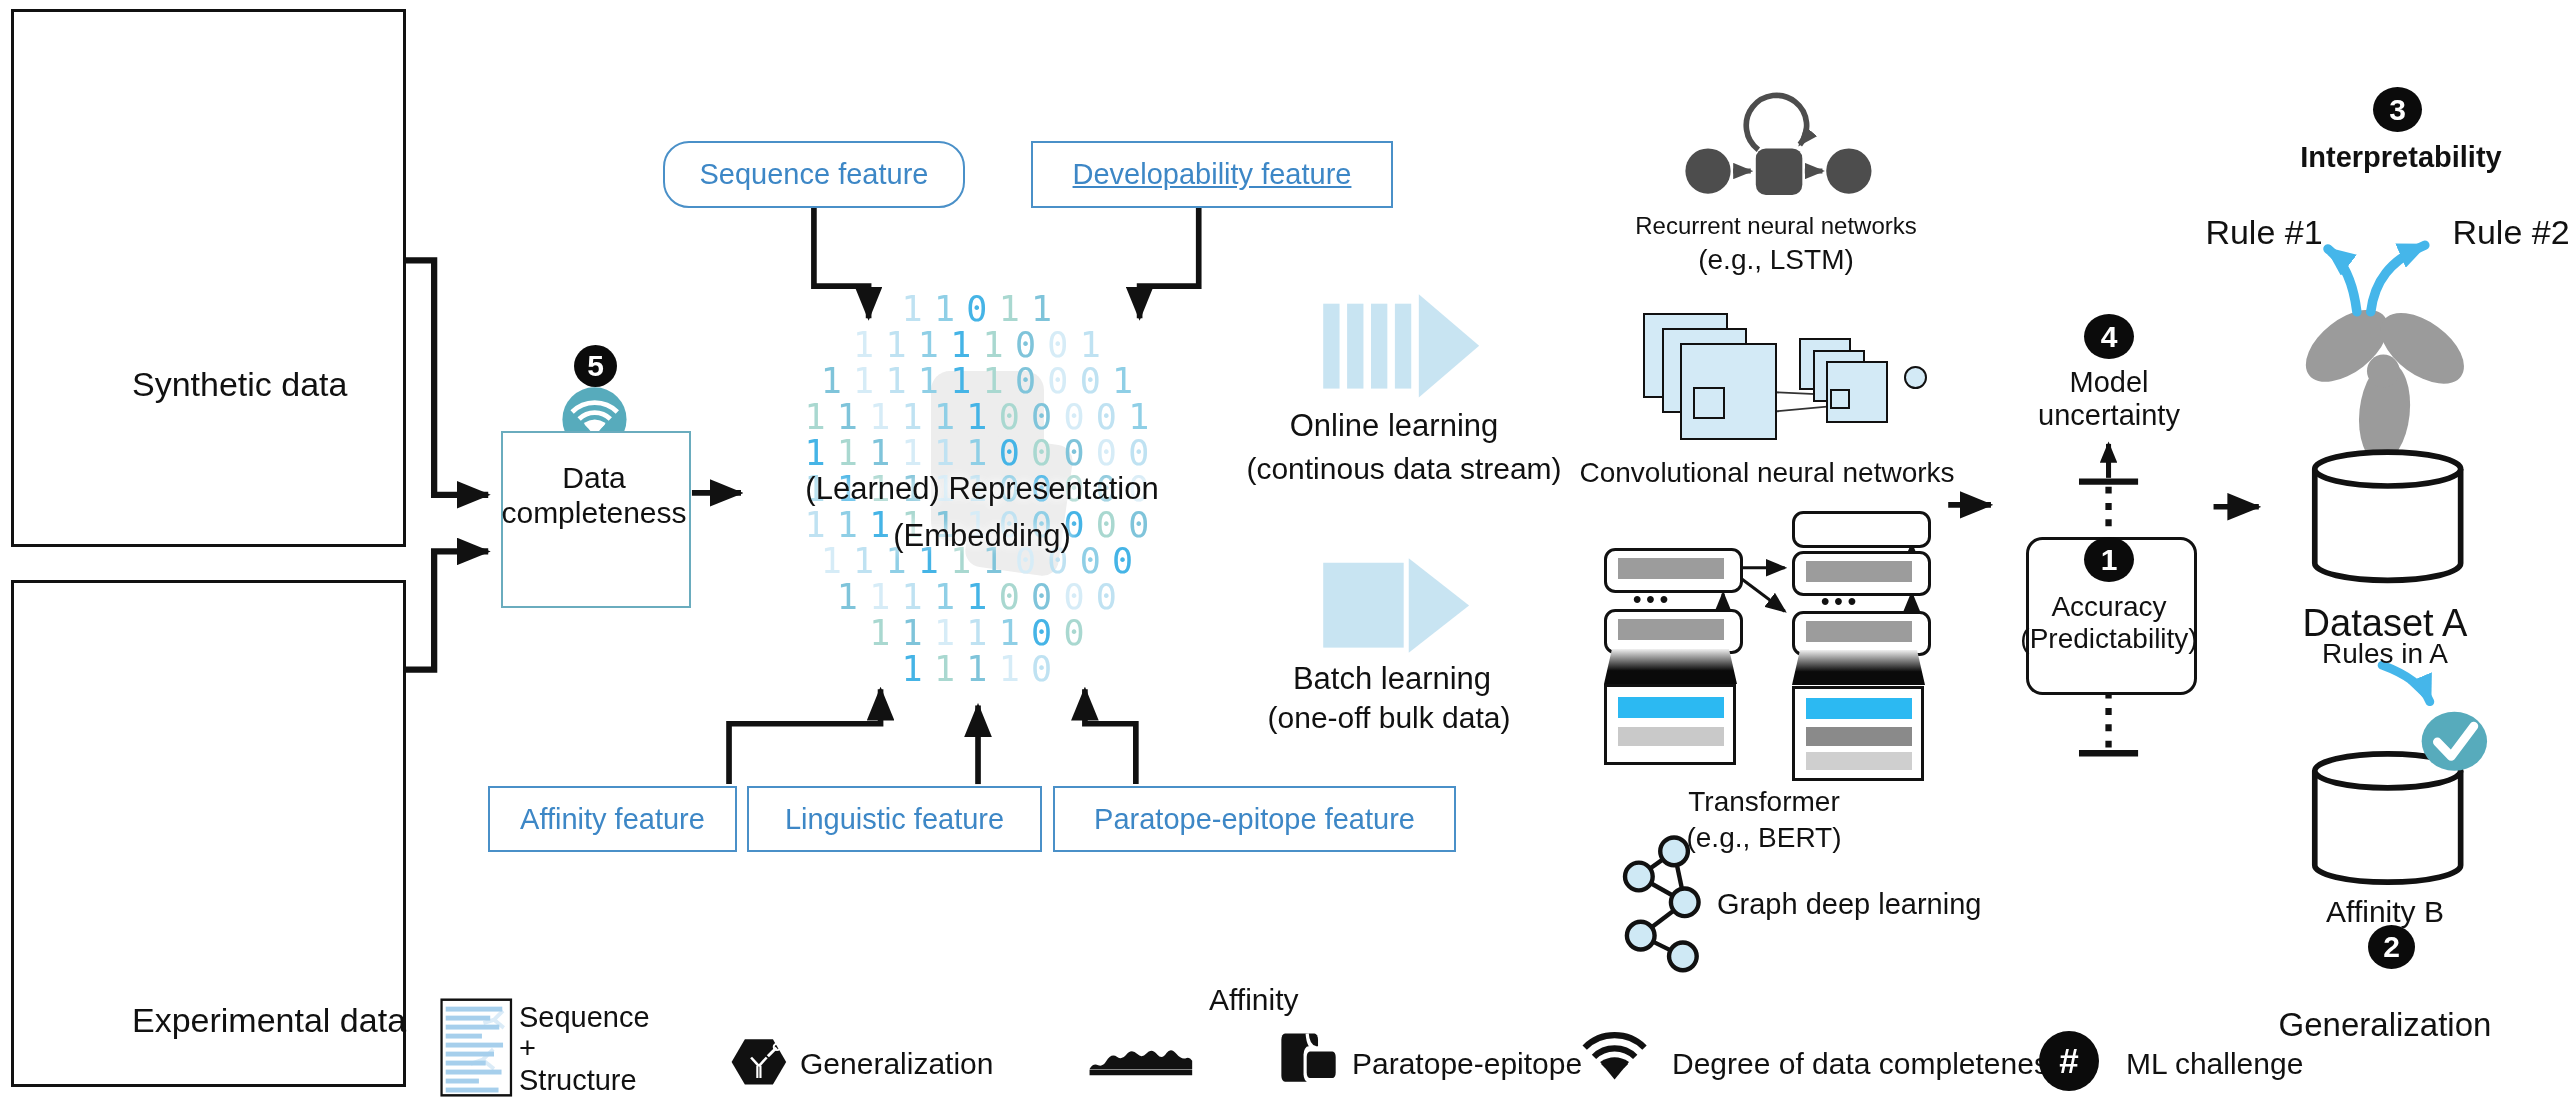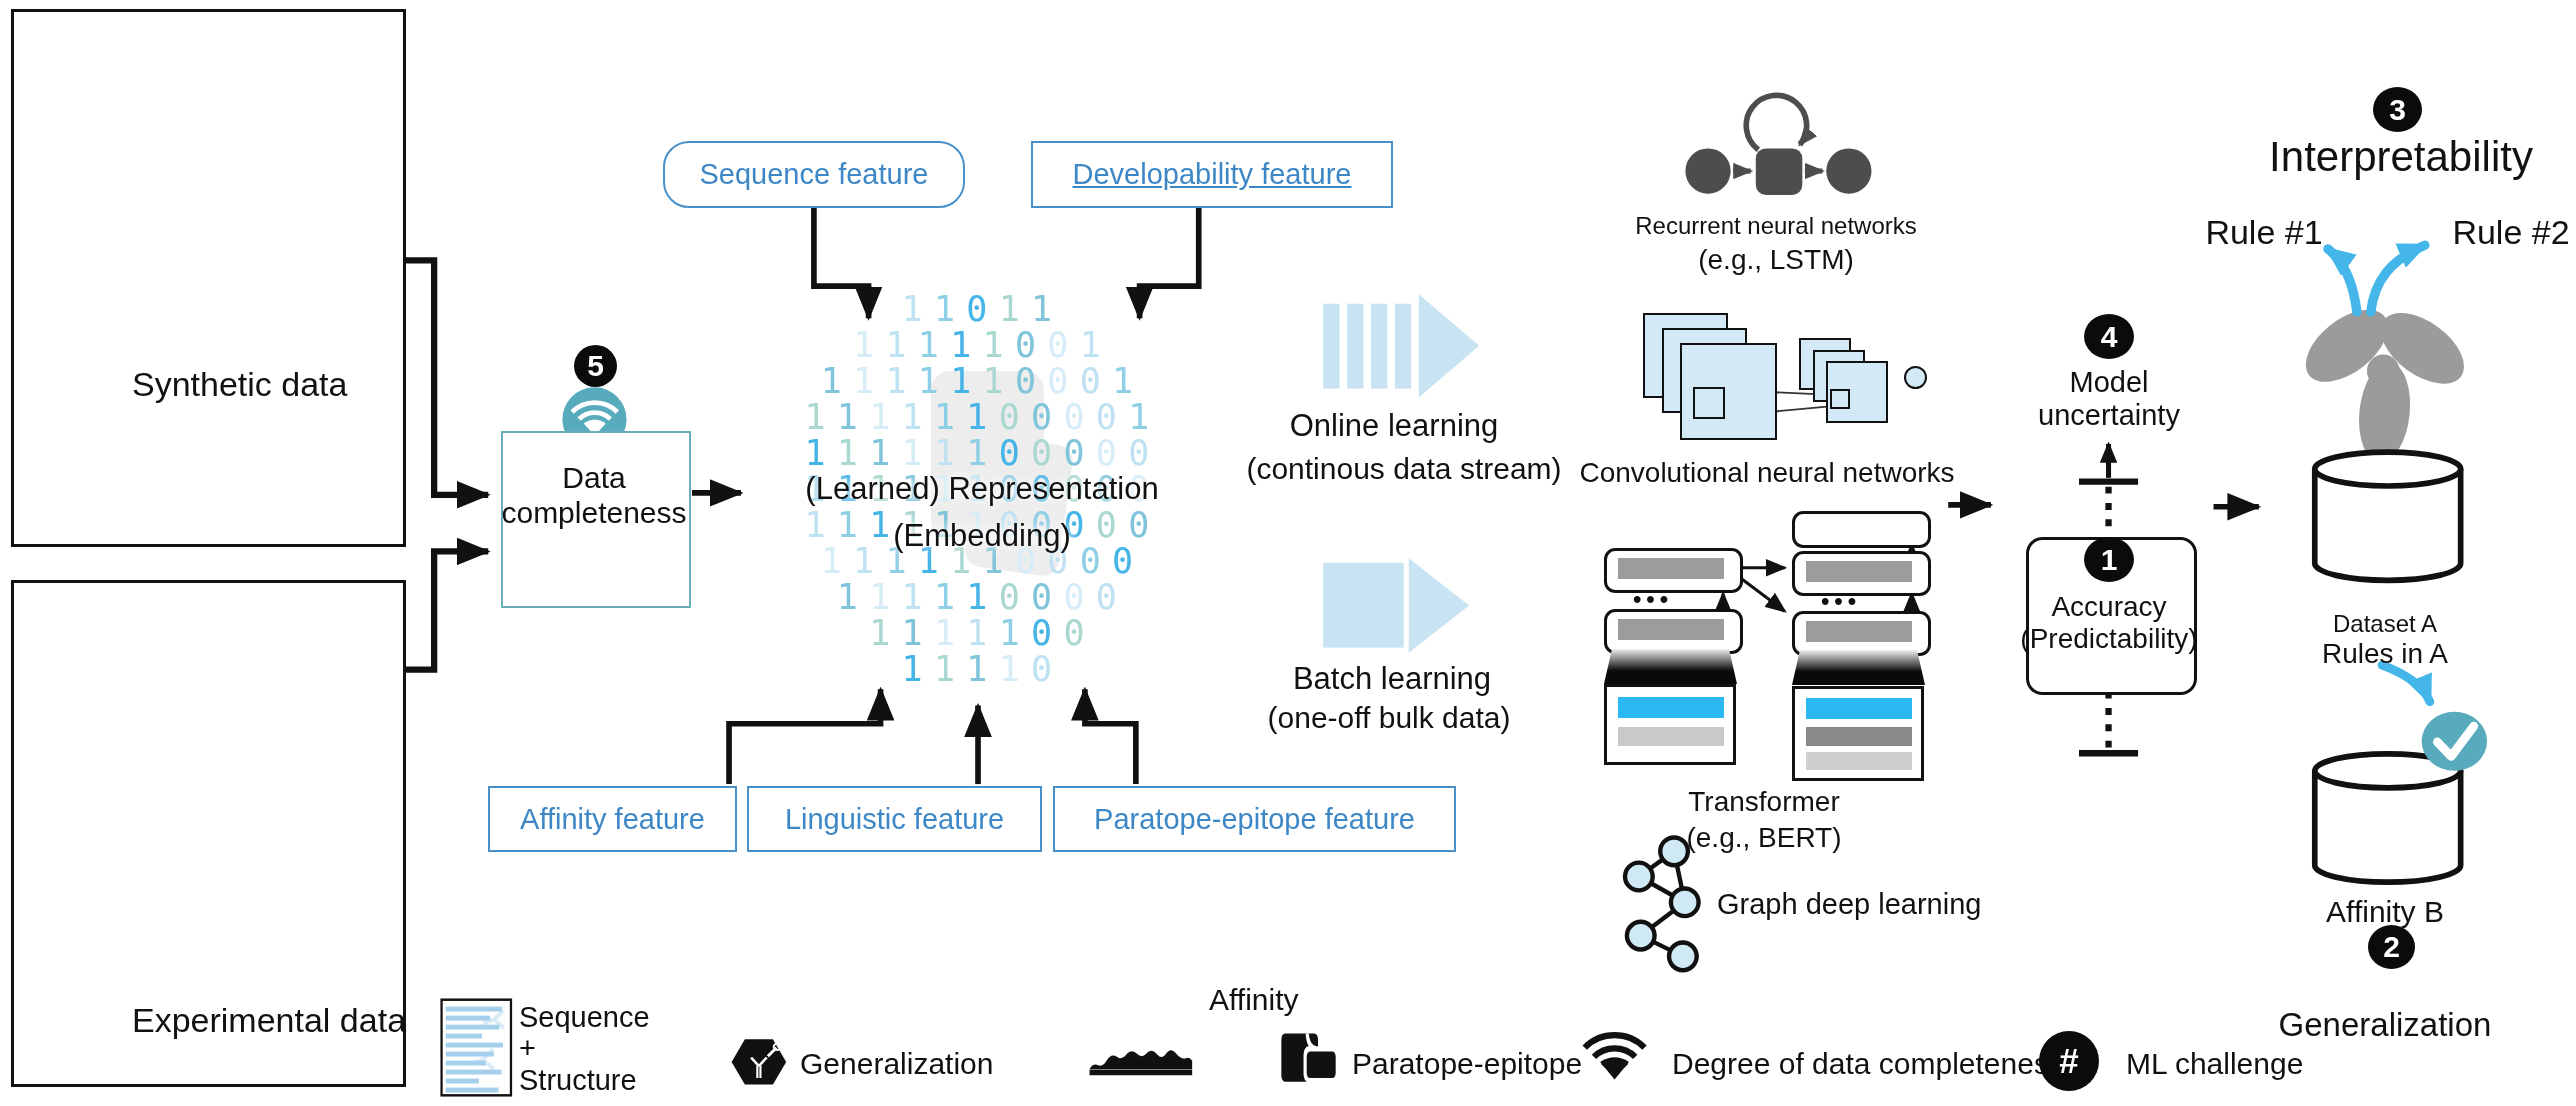--- a/index.html
+++ b/index.html
@@ -371,25 +371,25 @@
   <div class="badge" style="left:2084px;top:314px;width:50px;height:45px;">4</div>
   <div class="label" style="left:2109px;top:382px;font-size:29px;">Model</div>
   <div class="label" style="left:2109px;top:415px;font-size:29px;">uncertainty</div>
 
   <div class="accbox" style="left:2026px;top:537px;width:165px;height:152px;"></div>
   <div class="badge" style="left:2084px;top:537px;width:50px;height:45px;">1</div>
   <div class="label" style="left:2109px;top:607px;font-size:28px;">Accuracy</div>
   <div class="label" style="left:2109px;top:639px;font-size:28px;">(Predictability)</div>
 
   <div class="badge" style="left:2373px;top:87px;width:49px;height:45px;">3</div>
-  <div class="label" style="left:2401px;top:157px;font-size:42px;">Interpretability</div>
+  <div class="label" style="left:2401px;top:157px;font-size:29px;font-weight:bold;">Interpretability</div>
   <div class="label" style="left:2264px;top:233px;font-size:34px;">Rule #1</div>
   <div class="label" style="left:2511px;top:233px;font-size:34px;">Rule #2</div>
 
-  <div class="label" style="left:2385px;top:624px;font-size:24px;">Dataset A</div>
+  <div class="label" style="left:2385px;top:624px;font-size:38px;">Dataset A</div>
   <div class="label" style="left:2385px;top:654px;font-size:28px;">Rules in A</div>
   <div class="label" style="left:2385px;top:912px;font-size:30px;">Affinity B</div>
   <div class="badge" style="left:2368px;top:925px;width:47px;height:44px;">2</div>
   <div class="label" style="left:2385px;top:1025px;font-size:33px;">Generalization</div>
 
   <div class="label leftal" style="left:519px;top:1017px;font-size:29px;">Sequence</div>
   <div class="label leftal" style="left:519px;top:1048px;font-size:29px;">+</div>
   <div class="label leftal" style="left:519px;top:1080px;font-size:29px;">Structure</div>
   <div class="label leftal" style="left:800px;top:1064px;font-size:30px;">Generalization</div>
   <div class="label leftal" style="left:1209px;top:1000px;font-size:30px;">Affinity</div>

